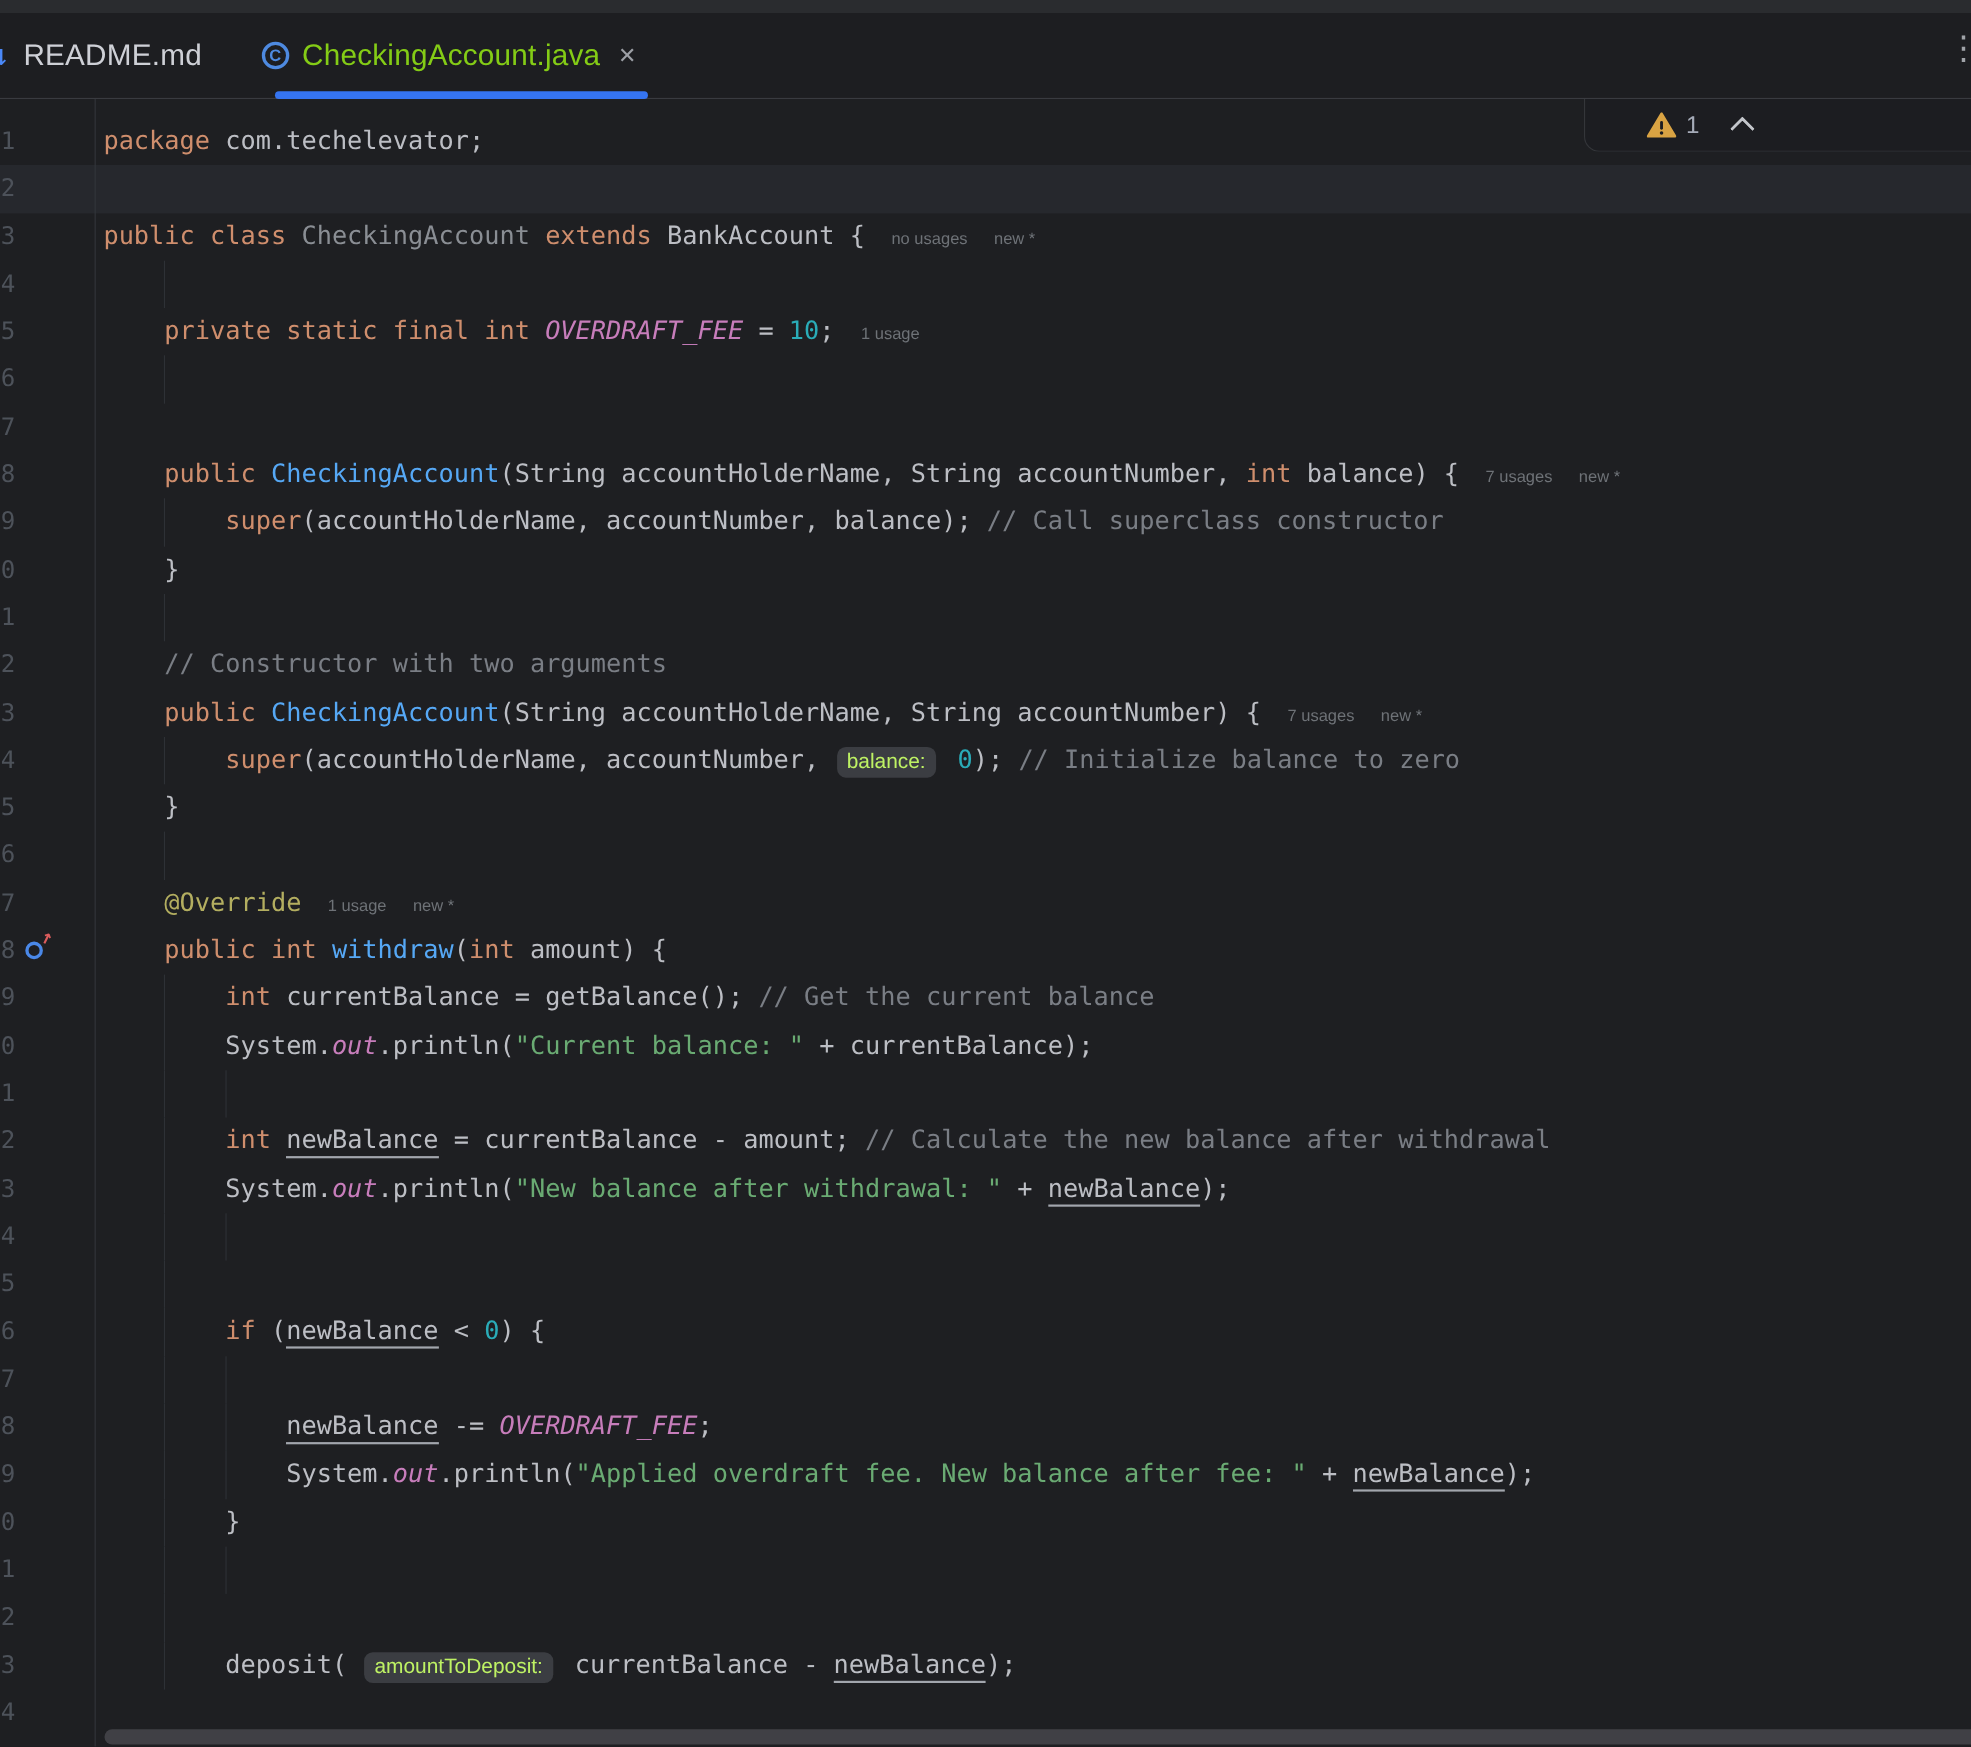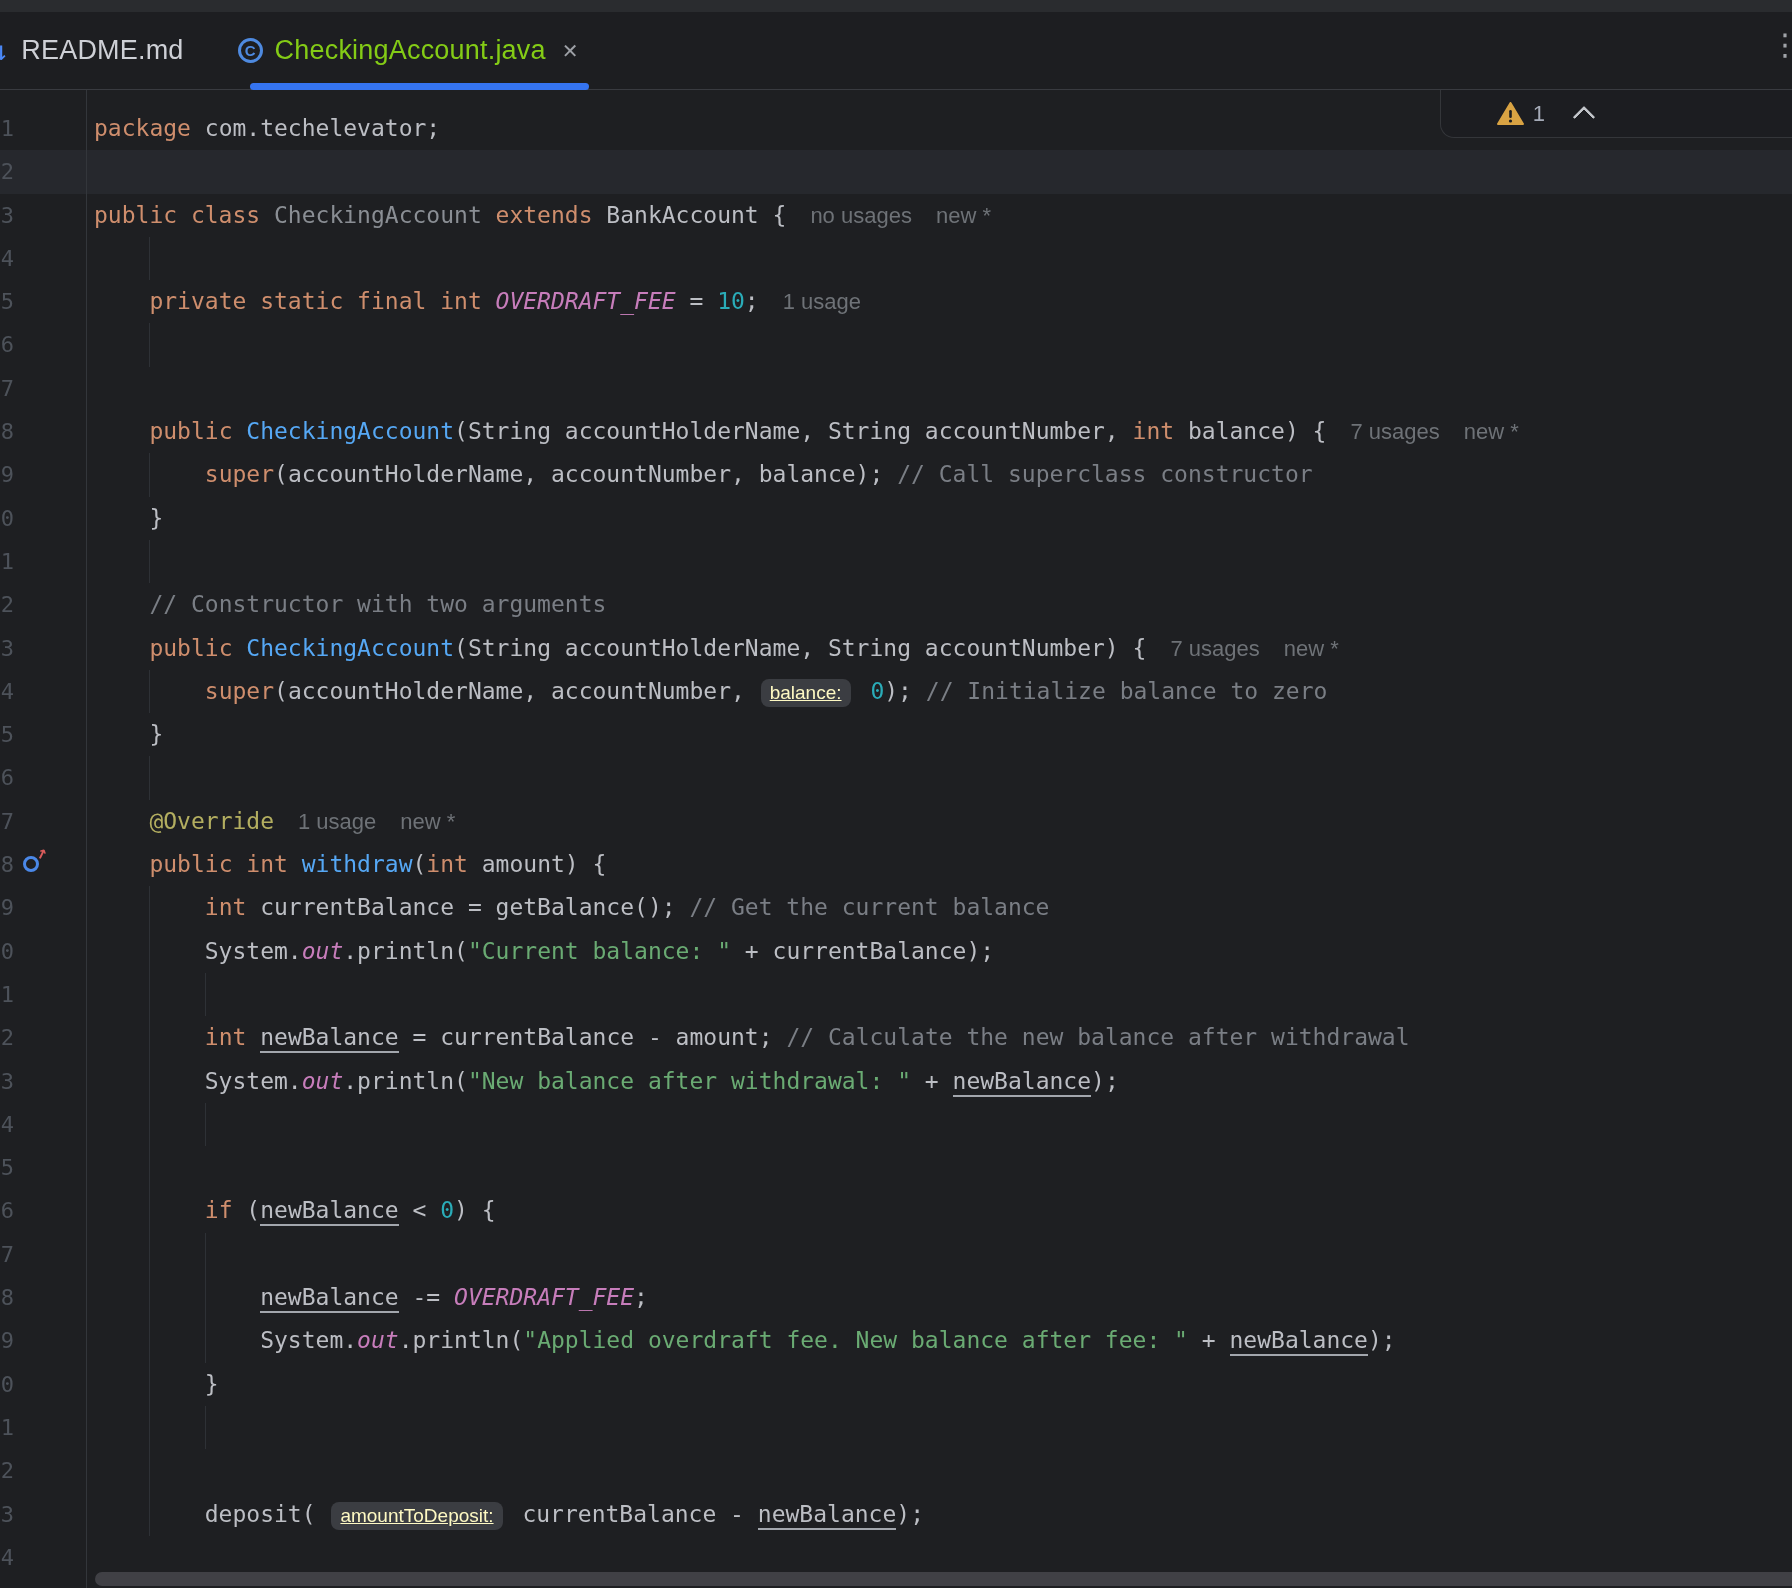--- a/index.html
+++ b/index.html
@@ -33,22 +33,22 @@
   .tk-p{color:#BCBEC4;}
   .tk-d{color:#8A8E94;}
   .tk-c{color:#7A7E85;}
   .tk-s{color:#6AAB73;}
   .tk-n{color:#2AACB8;}
   .tk-C{color:#C77DBB;font-style:italic;text-align:right;}
   .tk-f{color:#C77DBB;font-style:italic;}
   .tk-m{color:#56A8F5;}
   .tk-a{color:#B3AE60;}
   .tk-u{color:#BCBEC4;border-bottom:2px solid #A2A6AD;padding-bottom:1px;}
-  .tk-h{font-family:"Liberation Sans",sans-serif;font-size:22px;color:#6E7277;margin-left:24px;}
-  .tk-P{font-family:"Liberation Sans",sans-serif;font-size:19px;background:#3B3D42;color:#fef9c3;border-radius:8px;padding:3px 9px 4px;margin:0 6px 0 2px;text-decoration:underline;}
+  .tk-h{font-family:"Liberation Sans",sans-serif;font-size:15px;color:#6E7277;margin-left:24px;}
+  .tk-P{font-family:"Liberation Sans",sans-serif;font-size:19px;background:#3B3D42;color:#bef264;border-radius:8px;padding:3px 9px 4px;margin:0 6px 0 2px;}
 
   
   .ovr{position:absolute;left:23px;top:8px;width:24px;height:24px;}
   .ovr .ring{position:absolute;left:0;top:5px;width:16px;height:16px;border:3px solid #4A88E8;border-radius:50%;box-sizing:border-box;}
   .ovr .arr{position:absolute;right:-1px;top:-7px;color:#DB5C5C;font-size:18px;font-weight:bold;transform:rotate(26deg);line-height:18px;}
 
   
   .inspect{position:absolute;top:0;right:0;width:352px;height:48px;background:#1C1D21;border-left:1px solid #34363A;border-bottom:1px solid #34363A;
     border-bottom-left-radius:14px;display:flex;align-items:center;justify-content:flex-end;padding-right:200px;box-sizing:border-box;gap:9px;z-index:5;}
   .warn-count{font-family:"Liberation Sans",sans-serif;font-size:22px;color:#A5ABB8;}

